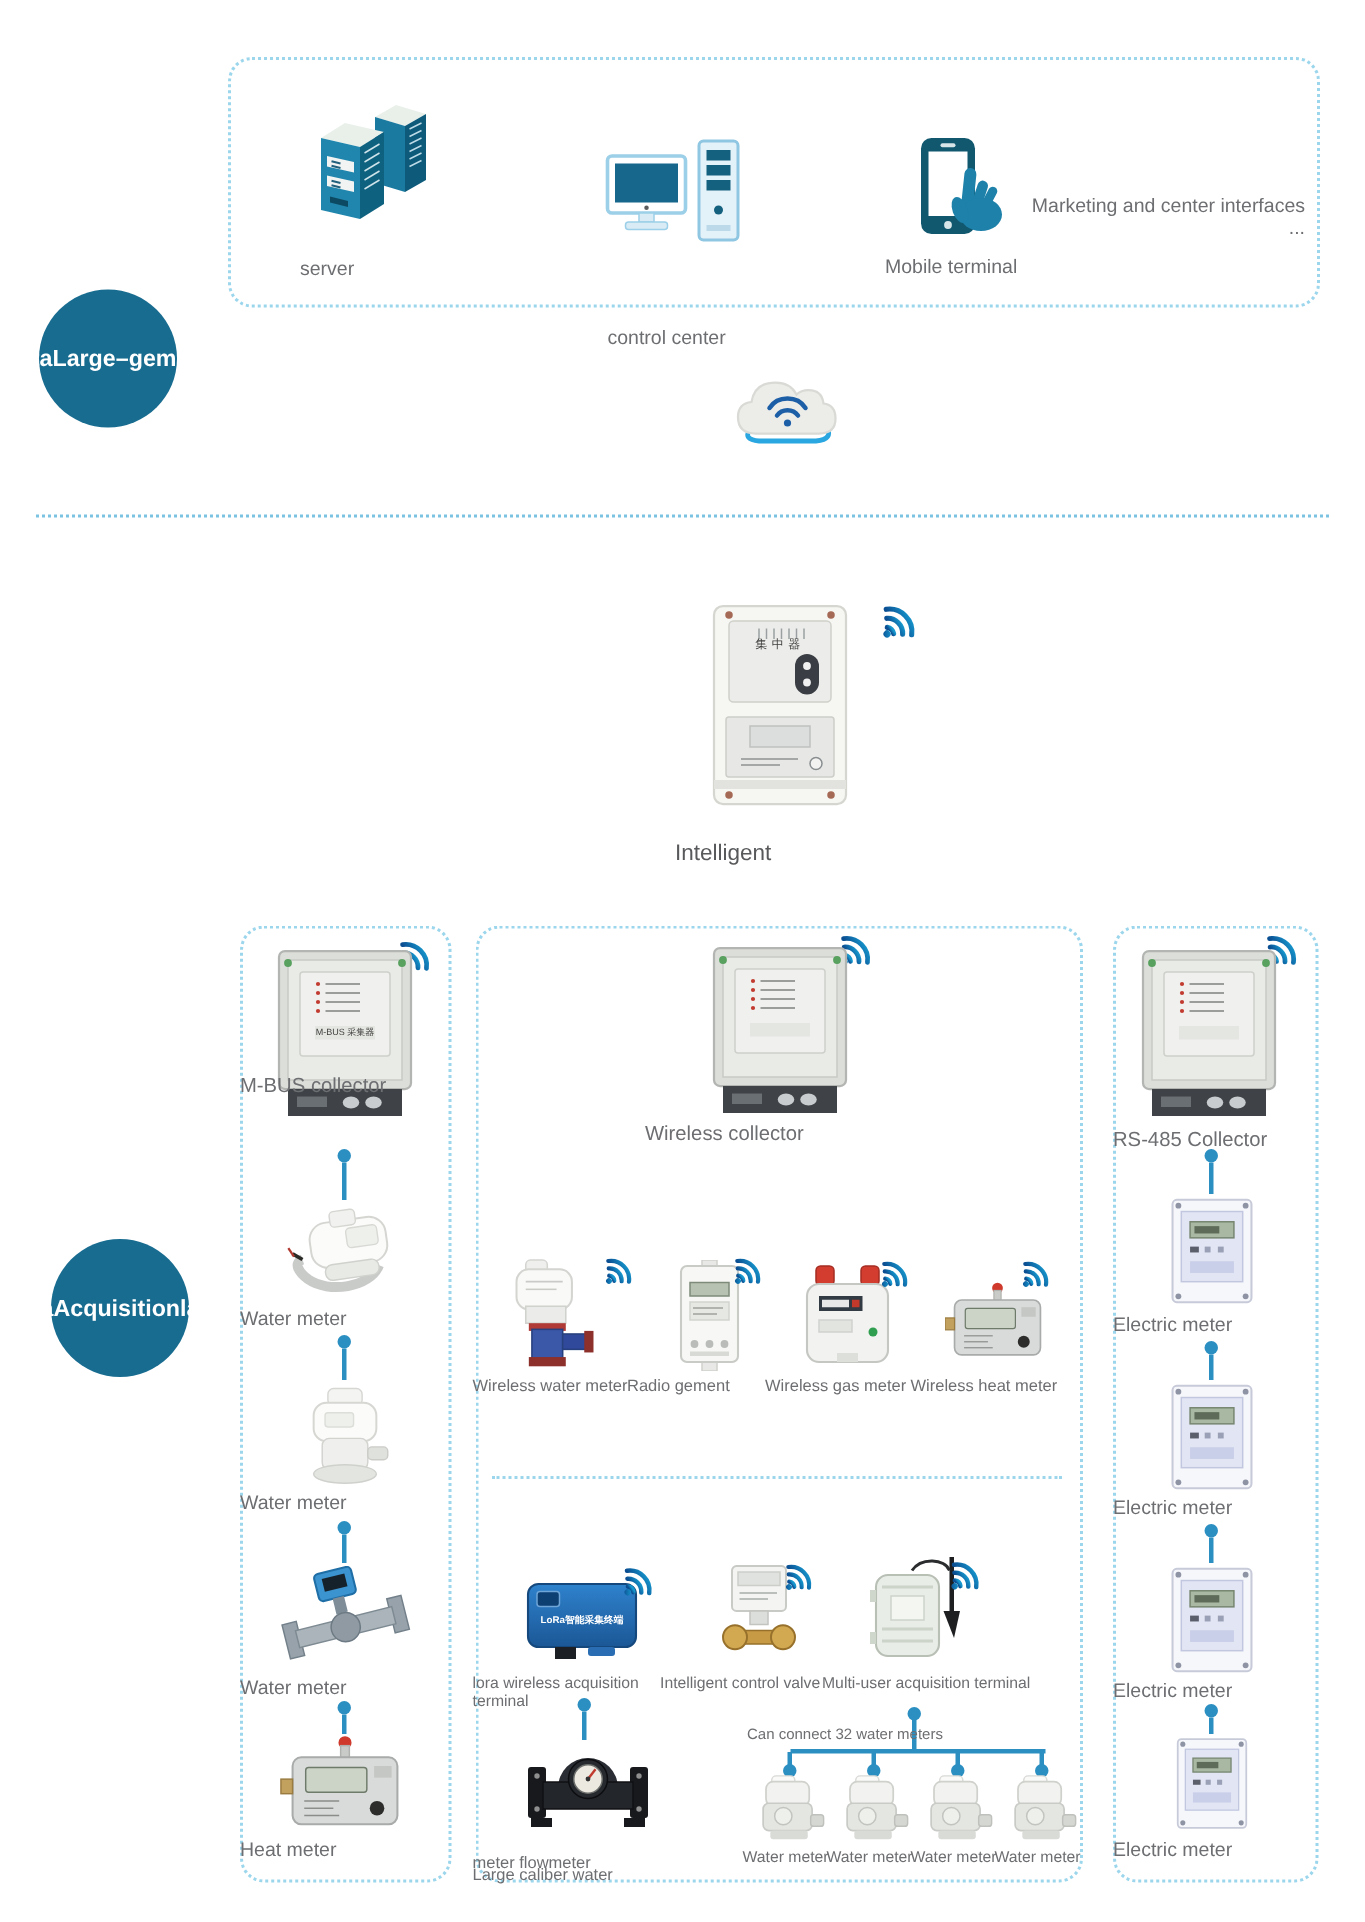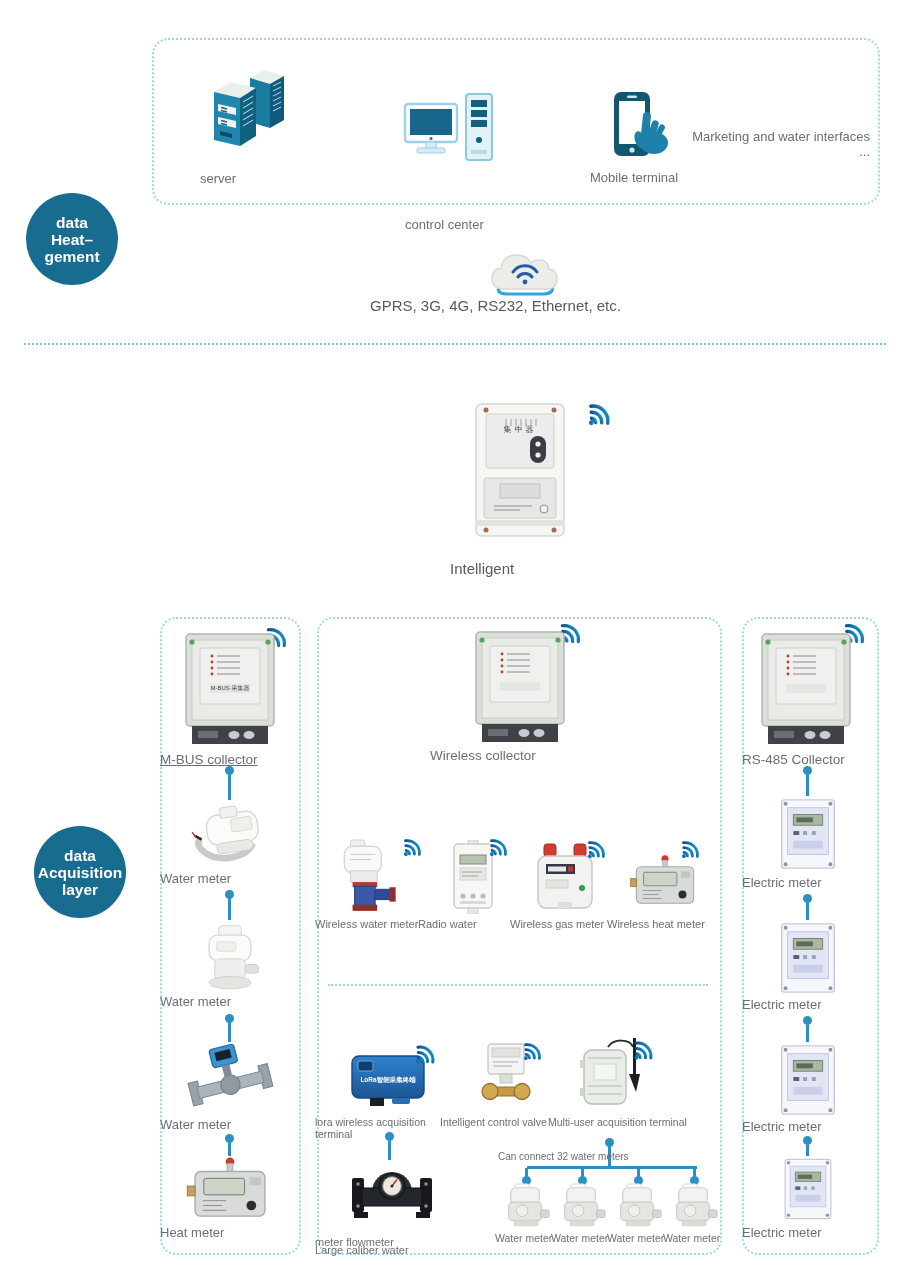--- a/index.html
+++ b/index.html
@@ -7,21 +7,21 @@
           font-family:"Liberation Sans",sans-serif;overflow:hidden;}
   .abs{position:absolute;}
   .dash-box{position:absolute;border:2px dotted #9bd6ec;border-radius:16px;background:#fff;}
   .lbl{position:absolute;color:#6d6e71;text-align:left;line-height:1.15;}
   .f15{font-size:15px;color:#58595b;}
   .f14{font-size:13.5px;}
   .f13{font-size:13px;}
   .f11{font-size:11px;}
   .f10{font-size:10.5px;}
   .badge{position:absolute;width:92px;height:92px;border-radius:50%;background:#186c90;color:#fff;
-         font-weight:bold;font-size:15.5px;line-height:17px;display:flex;flex-direction:column;
+         font-weight:bold;font-size:15.5px;line-height:17px;display:flex;flex-direction:row;
          align-items:center;justify-content:center;text-align:right;}
   .conn{position:absolute;display:flex;flex-direction:column;align-items:center;width:9px;}
   .conn .cdot{width:9px;height:9px;border-radius:50%;background:#2c8fc2;flex:0 0 auto;}
   .conn .cline{width:3px;background:#2c8fc2;flex:1 1 auto;}
   .tline{position:absolute;background:#2c8fc2;}
   .tdot{position:absolute;width:9px;height:9px;border-radius:50%;background:#2c8fc2;}
   .page-divider{position:absolute;border-top:2px dotted #7cc3e2;height:0;}
   .inner-divider{position:absolute;border-top:2px dotted #9bd6ec;height:0;}
   .facetext{position:absolute;text-align:center;color:#3f3f3d;}
 </style>
@@ -362,32 +362,31 @@
   <svg class="abs" style="left:402px;top:92px;" width="104" height="76">
       <use href="#sym-pc"></use>
     </svg>
   <div class="lbl f13" style="left:405px;top:174px;width:100px;margin-top:44px;">control center</div>
 
   <svg class="abs" style="left:606px;top:90px;" width="74" height="80">
       <use href="#sym-phone"></use>
     </svg>
   <div class="lbl f13" style="left:590px;top:171px;width:104px;">Mobile terminal</div>
 
-  <div class="lbl f13" style="left:686px;top:130px;width:184px;text-align:right;">Marketing and water interfaces ...</div>
+  <div class="lbl f13" style="left:686px;top:130px;width:184px;text-align:right;">Marketing and center interfaces ...</div>
 
   <div class="badge" style="left:26px;top:193px;">
     <div>data</div>
-    <div>Heat–</div>
+    <div>Large–</div>
     <div>gement</div>
   </div>
 
   <svg class="abs" style="left:486px;top:240px;" width="78" height="58">
       <use href="#sym-cloud"></use>
     </svg>
-  <div class="lbl f15" style="left:370px;top:297px;width:320px;">GPRS, 3G, 4G, RS232, Ethernet, etc.</div>
 
   <div class="page-divider" style="left:24px;top:343px;width:862px;"></div>
 
   <svg class="abs" style="left:470px;top:400px;" width="100" height="145">
       <use href="#sym-concentrator"></use>
     </svg>
   <div class="facetext" style="left:470px;top:424px;width:100px;font-size:8px;letter-spacing:3px;">集中器</div>
   <svg class="abs" style="left:584px;top:398px;" width="32" height="32">
       <use href="#sym-wifi"></use>
     </svg>
@@ -400,21 +399,21 @@
   </div>
 
   <div class="dash-box" style="left:160px;top:617px;width:137px;height:634px;"></div>
   <svg class="abs" style="left:262px;top:622px;" width="30" height="30">
       <use href="#sym-wifi"></use>
     </svg>
   <svg class="abs" style="left:182px;top:630px;" width="96" height="118">
       <use href="#sym-collector"></use>
     </svg>
   <div class="facetext" style="left:182px;top:684px;width:96px;font-size:6px;">M-BUS 采集器</div>
-  <div class="lbl f14" style="left:160px;top:752px;width:137px;text-decoration:underline;">M-BUS collector</div>
+  <div class="lbl f14" style="left:160px;top:716px;width:137px;">M-BUS collector</div>
 
   <div class="conn" style="left:225px;top:766px;height:34px;">
       <div class="cdot"></div>
       <div class="cline"></div>
     </div>
   <svg class="abs" style="left:188px;top:800px;" width="84" height="68">
       <use href="#sym-wm-cable"></use>
     </svg>
   <div class="lbl f13" style="left:160px;top:872px;width:137px;">Water meter</div>
 
@@ -461,21 +460,21 @@
       <use href="#sym-wifi"></use>
     </svg>
   <div class="lbl f11" style="left:315px;top:918px;width:115px;">Wireless water meter</div>
 
   <svg class="abs" style="left:448px;top:840px;" width="50" height="74">
       <use href="#sym-radio"></use>
     </svg>
   <svg class="abs" style="left:486px;top:834px;" width="26" height="26">
       <use href="#sym-wifi"></use>
     </svg>
-  <div class="lbl f11" style="left:418px;top:918px;width:108px;">Radio water</div>
+  <div class="lbl f11" style="left:418px;top:918px;width:108px;">Radio gement</div>
 
   <svg class="abs" style="left:534px;top:842px;" width="62" height="72">
       <use href="#sym-gas"></use>
     </svg>
   <svg class="abs" style="left:584px;top:836px;" width="26" height="26">
       <use href="#sym-wifi"></use>
     </svg>
   <div class="lbl f11" style="left:510px;top:918px;width:112px;">Wireless gas meter</div>
 
   <svg class="abs" style="left:630px;top:850px;" width="70" height="62">

